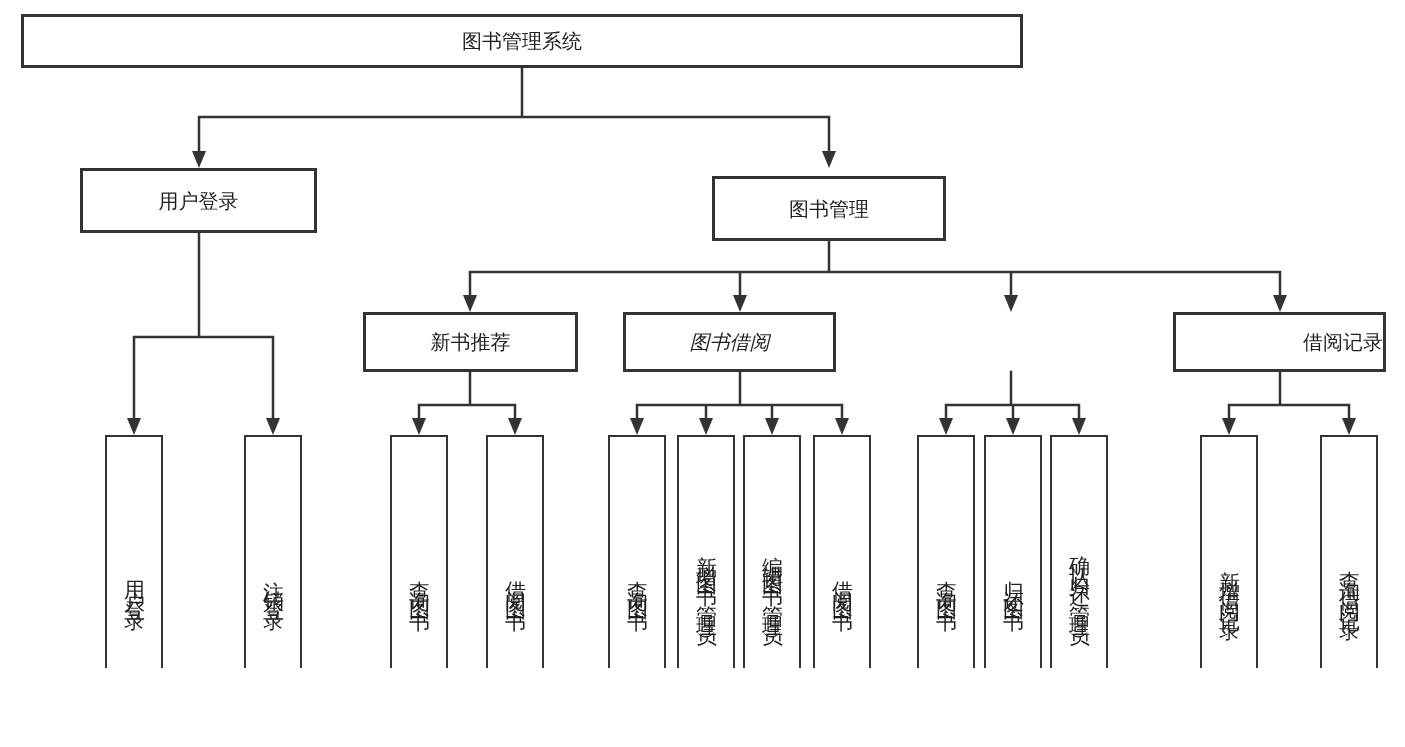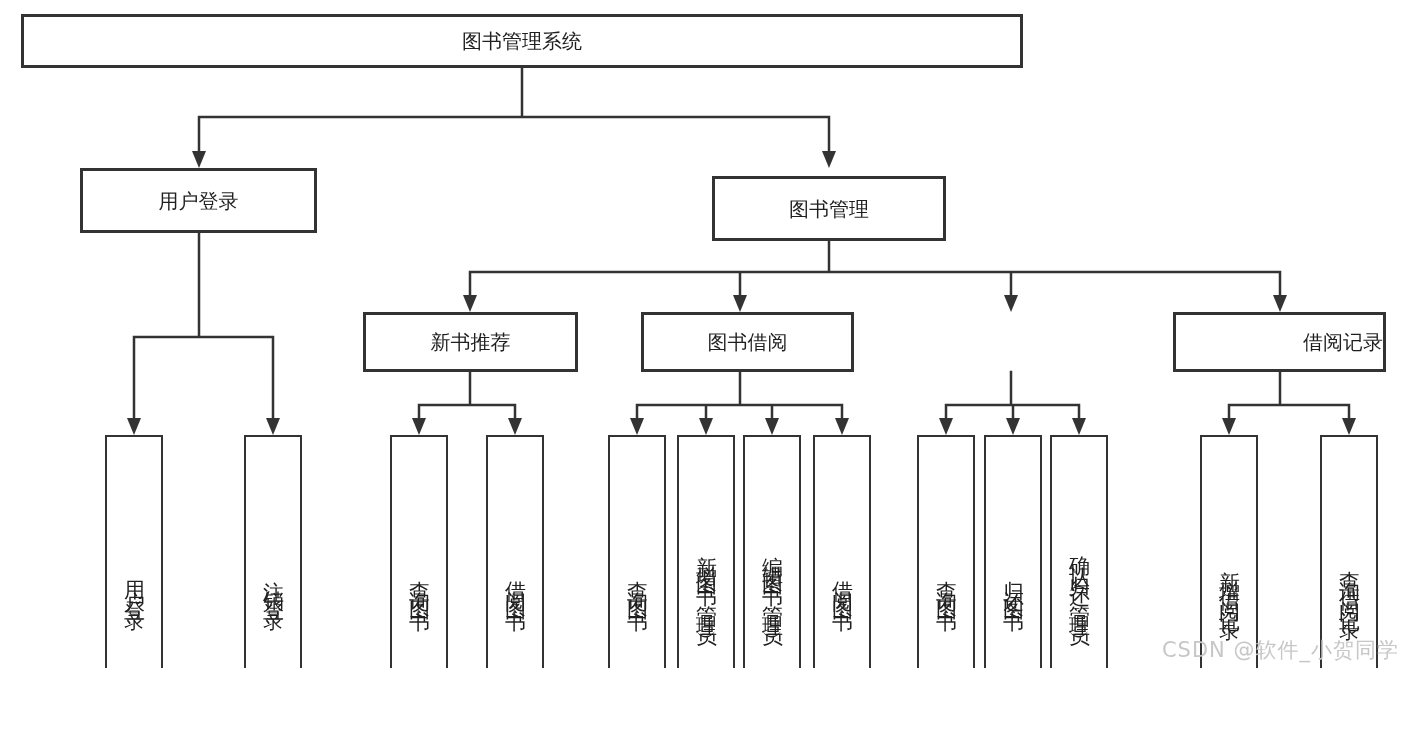--- a/index.html
+++ b/index.html
@@ -112,21 +112,21 @@
   <div class="box hbox" style="left:80px; top:168px; width:237px; height:65px;">
     <span class="lbl">用户登录</span>
   </div>
   <div class="box hbox" style="left:712px; top:176px; width:234px; height:65px;">
     <span class="lbl">图书管理</span>
   </div>
 
   <div class="box hbox" style="left:363px; top:312px; width:215px; height:60px;align-items:center;">
     <span class="lbl">新书推荐</span>
   </div>
-  <div class="box hbox" style="left:641px; top:312px; width:213px; height:60px;">
+  <div class="box hbox" style="left:623px; top:312px; width:213px; height:60px;font-style:italic;">
     <span class="lbl">图书借阅</span>
   </div>
   <div class="box hbox" style="left:1173px; top:312px; width:213px; height:60px;justify-content:flex-end;">
     <span class="lbl">借阅记录</span>
   </div>
 
   <div class="box vbox" style="left:105px; top:435px; width:58px; height:298px;">
     <span class="lbl">用户登录</span>
   </div>
   <div class="box vbox" style="left:244px; top:435px; width:58px; height:298px;">
@@ -159,15 +159,14 @@
   <div class="box vbox" style="left:1050px; top:435px; width:58px; height:298px;">
     <span class="lbl">确认归还（管理员）</span>
   </div>
   <div class="box vbox" style="left:1200px; top:435px; width:58px; height:298px;">
     <span class="lbl">新增借阅记录</span>
   </div>
   <div class="box vbox" style="left:1320px; top:435px; width:58px; height:298px;">
     <span class="lbl">查询借阅记录</span>
   </div>
 
-  <div class="watermark">CSDN @软件_小贺同学</div>
 
 </div>
 
 </body></html>

